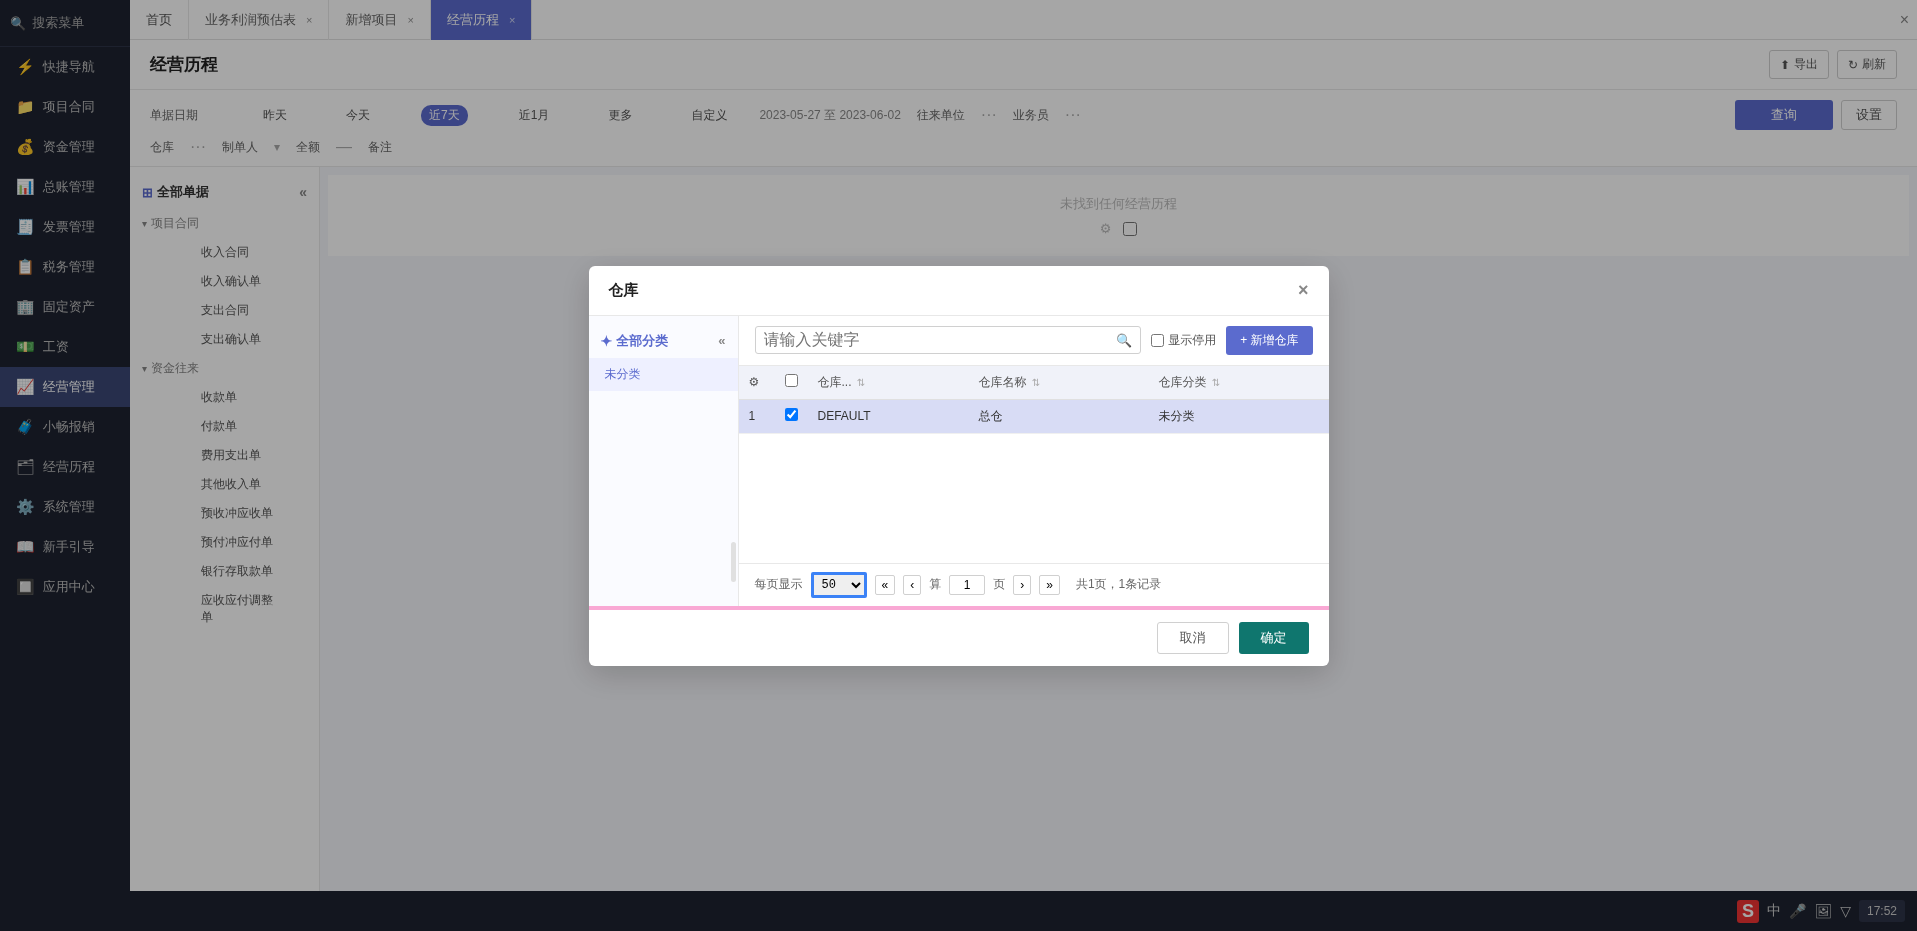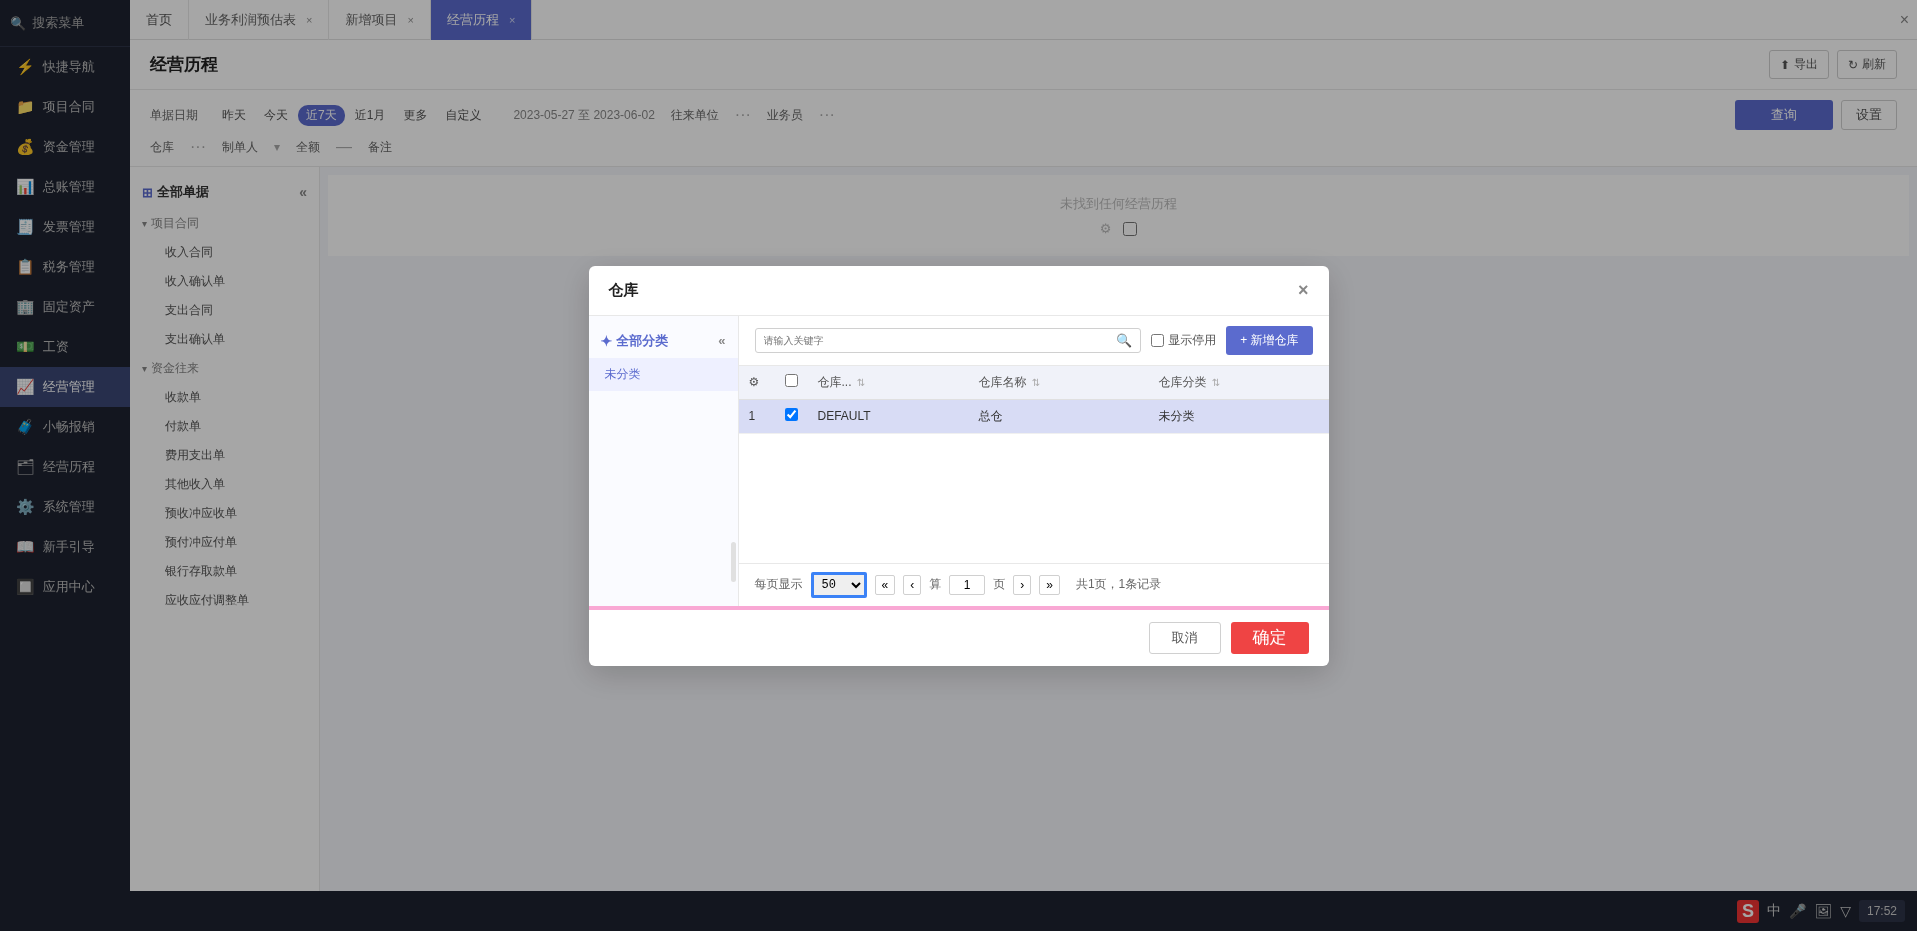--- a/index.html
+++ b/index.html
@@ -62,21 +62,21 @@
 
     
     .filter-area {
       background: #fff; padding: 10px 20px; border-bottom: 1px solid #e8e8e8;
       display: flex; flex-direction: column; gap: 8px;
     }
     .filter-row { display: flex; align-items: center; gap: 16px; flex-wrap: wrap; }
     .filter-label { font-size: 12px; color: #666; white-space: nowrap; }
     .date-tabs { display: flex; gap: 2px; }
     .date-tab {
-      padding: 2px 8px; font-size: 12px; cursor: pointer; border-radius: 3px; color: #555;
+      padding: 2px 8px; font-size: 12px; cursor: pointer; border-radius: 3px; color: #555; margin-left: 41px;
     }
     .date-tab.active { background: #5b6bce; color: #fff; border-radius: 10px; text-align: right; }
     .date-range { font-size: 12px; color: #888; margin-left: 8px; }
     .filter-dots { color: #aaa; font-size: 16px; cursor: pointer; }
     .filter-dropdown-icon { color: #aaa; font-size: 12px; }
     .filter-right { margin-left: auto; display: flex; gap: 8px; }
     .btn-query {
       background: #5b6bce; color: #fff; border: none; padding: 6px 36px;
       font-size: 13px; border-radius: 3px; cursor: pointer;
     }
@@ -99,21 +99,21 @@
     .left-nav-header {
       display: flex; align-items: center; justify-content: space-between;
       padding: 8px 12px; font-size: 13px; font-weight: bold; color: #333;
     }
     .left-nav-header .collapse-btn { cursor: pointer; color: #888; font-size: 14px; }
     .nav-section-title {
       padding: 6px 12px; font-size: 12px; color: #888; display: flex; align-items: center; gap: 4px; cursor: pointer;
     }
     .nav-section-title .arrow { font-size: 10px; }
     .nav-item {
-      padding: 6px 35px; font-size: 12px; color: #555; cursor: pointer;
+      padding: 6px 35px; font-size: 12px; color: #555; cursor: pointer; margin-left: 36px;
     }
 
     
     .table-area {
       flex: 1; background: #f5f6fa; overflow: auto; padding: 8px;
     }
 
     
     .no-data-panel {
       background: #fff; padding: 20px; text-align: center; color: #bbb; font-size: 13px; margin-bottom: 8px;
@@ -172,21 +172,21 @@
     
     .modal-toolbar {
       padding: 10px 16px; display: flex; align-items: center; gap: 10px;
       border-bottom: 1px solid #e8e8e8;
     }
     .modal-search-box {
       display: flex; align-items: center; border: 1px solid #d0d0d0; border-radius: 3px;
       padding: 4px 8px; flex: 1; gap: 6px; background: #fff;
     }
     .modal-search-box input {
-      border: none; outline: none; font-size: 10px; color: #333; flex: 1; background: transparent;
+      border: none; outline: none; font-size: 16px; color: #333; flex: 1; background: transparent;
     }
     .modal-checkbox { display: flex; align-items: center; gap: 4px; font-size: 12px; color: #555; }
     .modal-checkbox input[type=checkbox] { cursor: pointer; }
     .btn-add-warehouse {
       background: #5b6bce; color: #fff; border: none; padding: 6px 14px;
       font-size: 12px; border-radius: 3px; cursor: pointer; white-space: nowrap; margin-left: auto;
     }
 
     
     .modal-table { width: 100%; border-collapse: collapse; font-size: 12px; }
@@ -212,22 +212,22 @@
     .modal-footer-bar .page-input { width: 36px; border: 1px solid #d0d0d0; text-align: center; padding: 2px; font-size: 12px; border-radius: 2px; }
     .modal-action-bar {
       padding: 12px 20px; display: flex; justify-content: flex-end; gap: 10px;
       border-top: 4px solid #f9a8d4;
     }
     .btn-cancel {
       background: #fff; color: #555; border: 1px solid #d0d0d0;
       padding: 6px 22px; font-size: 13px; border-radius: 3px; cursor: pointer;
     }
     .btn-confirm {
-      background: #ef4444; color: #fff; border: none;
-      padding: 0 22px; font-size: 17px; border-radius: 3px; cursor: pointer;
+      background: #0f766e; color: #fff; border: none;
+      padding: 0 22px; font-size: 13px; border-radius: 3px; cursor: pointer;
     }
 
     
     .modal-left-scroll::-webkit-scrollbar { width: 6px; }
     .modal-left-scroll::-webkit-scrollbar-thumb { background: #ddd; border-radius: 3px; }
 
     .table-scroll { flex: 1; overflow: auto; }
     .table-scroll::-webkit-scrollbar { width: 6px; }
     .table-scroll::-webkit-scrollbar-thumb { background: #ddd; border-radius: 3px; }
 

